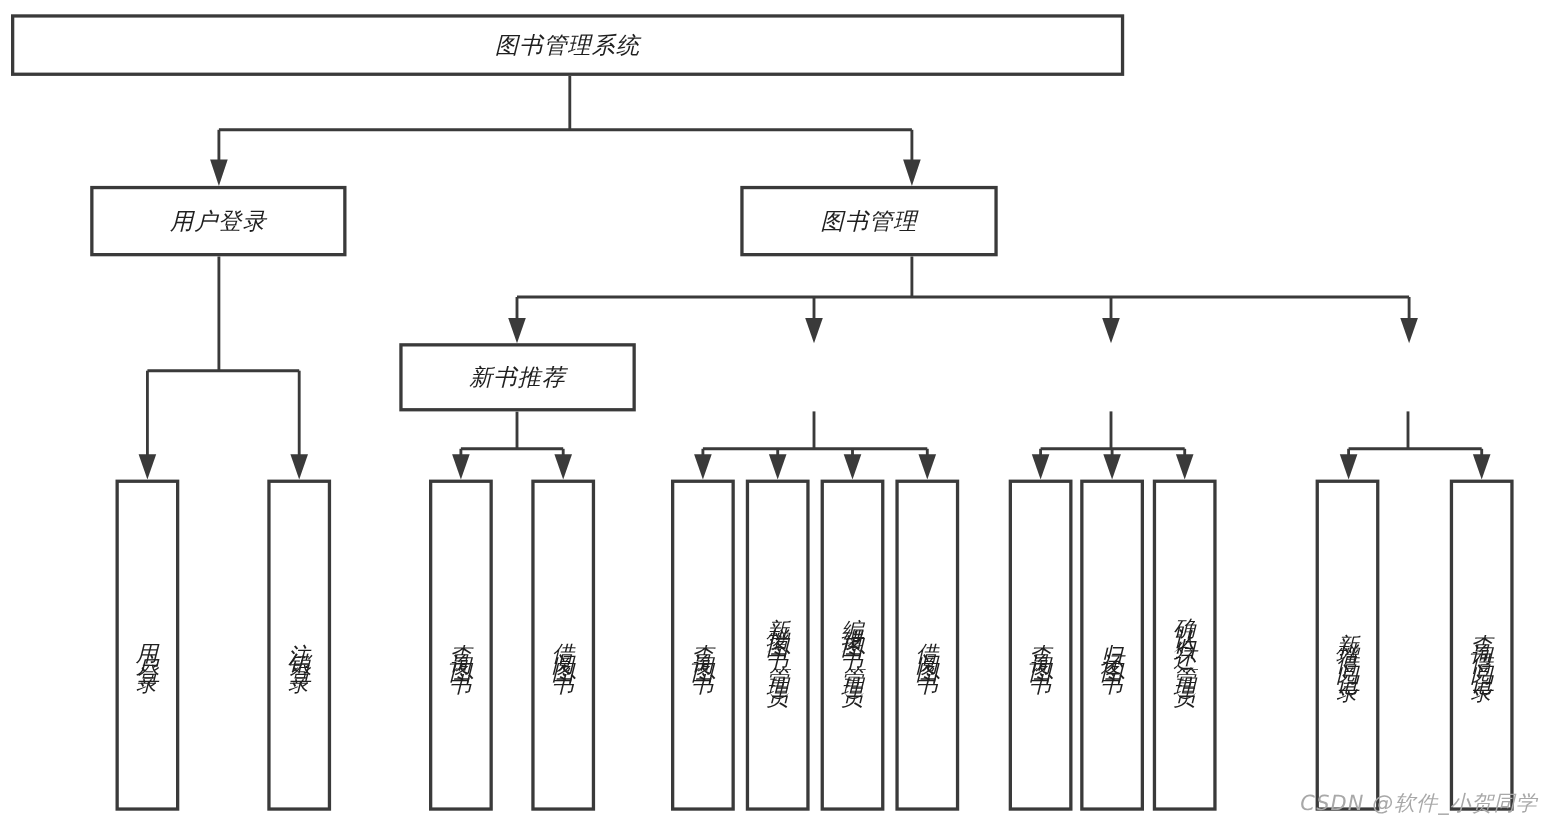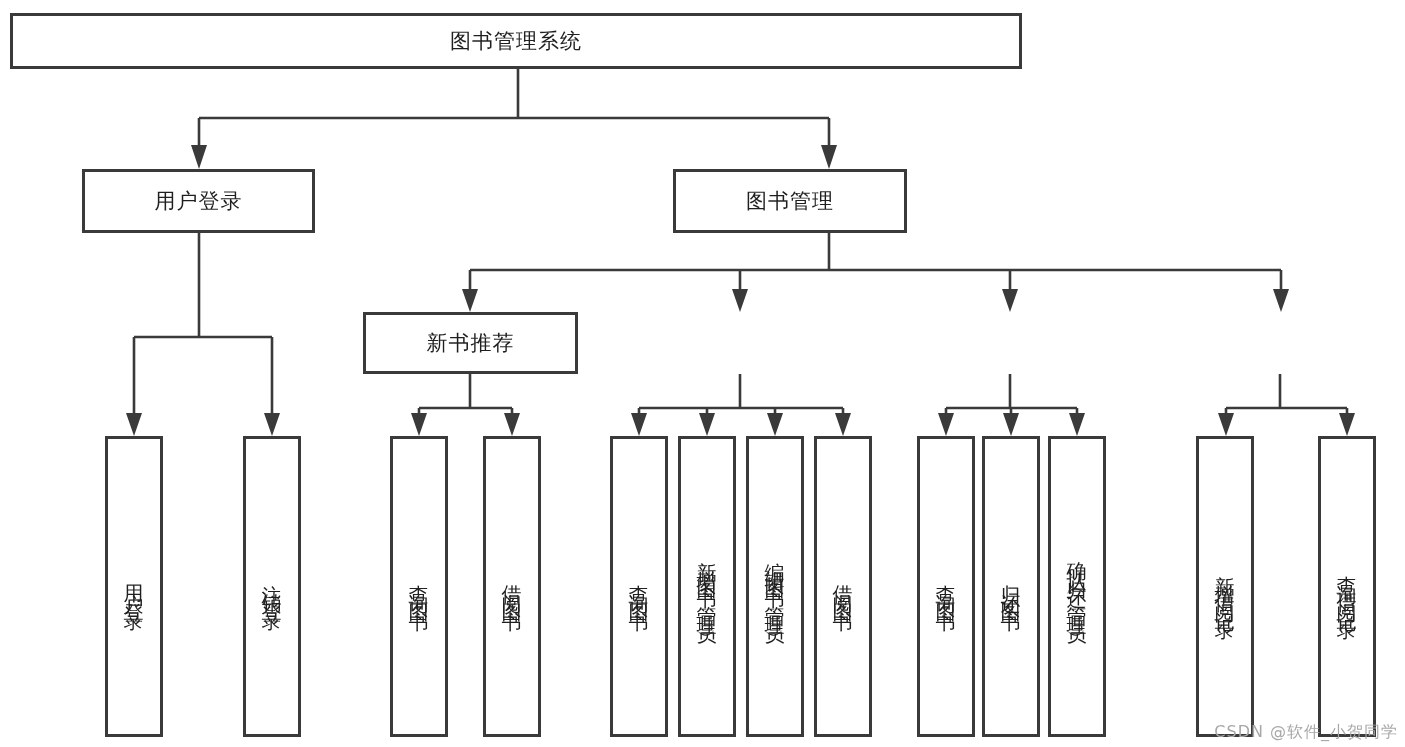--- a/index.html
+++ b/index.html
@@ -8,20 +8,21 @@
     --watermark:#a8a8a8;
     --bg:#ffffff;
   }
   html,body{margin:0;padding:0;background:var(--bg);}
   body{font-family:"DejaVu Sans","Liberation Sans",sans-serif;}
   .stage{
     position:relative;
     width:1405px;height:747px;
     background:var(--bg);
     overflow:hidden;
+    font-style:italic;
   }
   .wires{position:absolute;left:0;top:0;width:1405px;height:747px;}
   .wires line,.wires path{stroke:var(--line);stroke-width:2.6;fill:none;}
   .wires polygon{fill:var(--line);stroke:none;}
   .hbox{
     position:absolute;
     box-sizing:border-box;
     border:3px solid var(--line);
     background:#fff;
     display:flex;align-items:center;justify-content:center;
@@ -43,21 +44,21 @@
   .vbox .vtext{
     writing-mode:vertical-rl;
     text-orientation:mixed;
     letter-spacing:9px;
     line-height:1;
     max-height:292px;
   }
   .watermark{
     position:absolute;
     right:7px;bottom:4px;
-    font-size:16px;
+    font-size:19px;
     color:var(--watermark);
     letter-spacing:1px;
     white-space:nowrap;
     z-index:5;
   }
 </style>
 </head>
 <body>
 
 <div class="stage">

